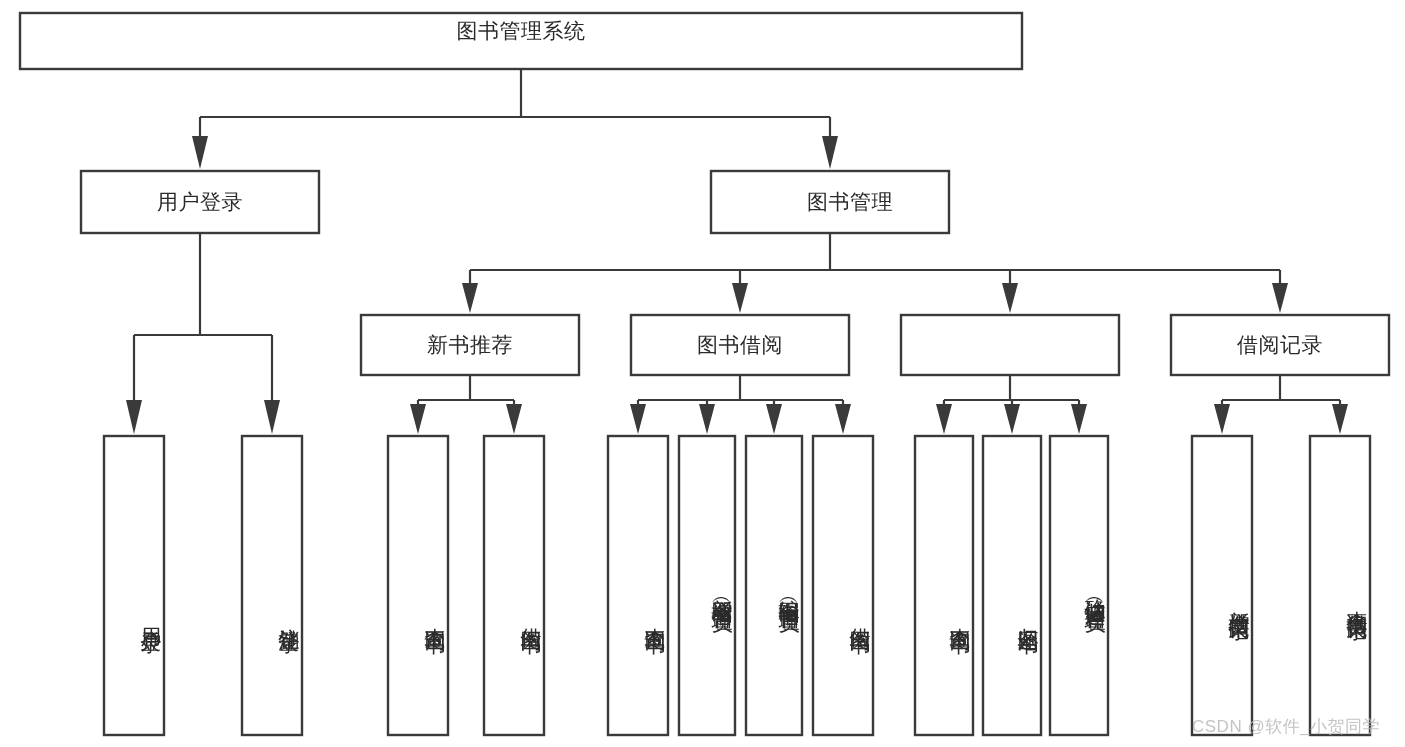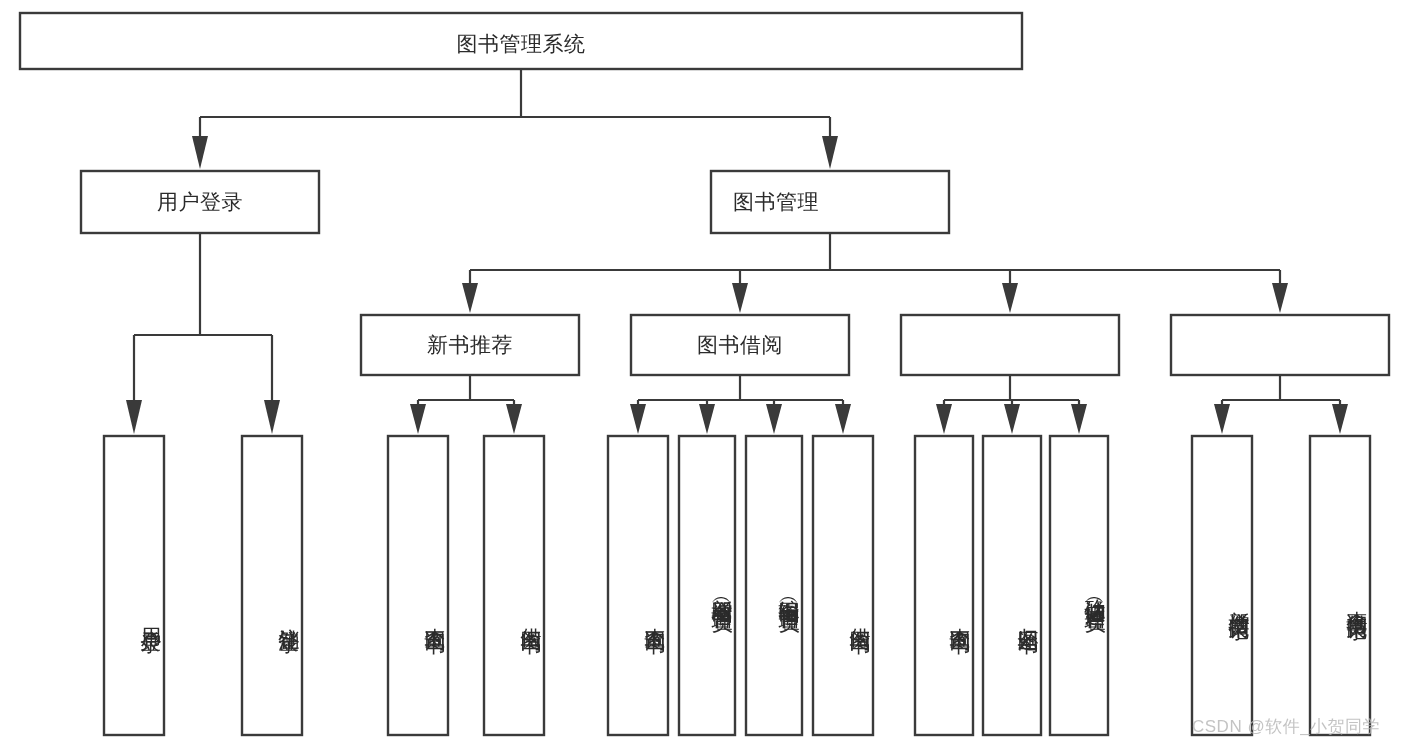--- a/index.html
+++ b/index.html
@@ -158,27 +158,28 @@
     <polygon class="arrow-head" points="1071,404 1087,404 1079,434"></polygon>
 
     <path class="connector" d="M 1280 375 L 1280 400"></path>
     <path class="connector" d="M 1222 400 L 1340 400"></path>
     <path class="connector" d="M 1222 400 L 1222 408"></path>
     <path class="connector" d="M 1340 400 L 1340 408"></path>
     <polygon class="arrow-head" points="1214,404 1230,404 1222,434"></polygon>
     <polygon class="arrow-head" points="1332,404 1348,404 1340,434"></polygon>
   </svg>
 
-  <div class="node-label h-label" style="left:20px; top:16px; width:1002px; height:56px;">图书管理系统</div>
+  <div class="node-label h-label" style="left:20px; top:3px; width:1002px; height:56px;">图书管理系统</div>
 
   <div class="node-label h-label" style="left:81px; top:171px; width:238px; height:62px;">用户登录</div>
-  <div class="node-label h-label" style="left:671px; top:171px; width:210px; height:62px;">图书管理</div>
+  <div class="node-label h-label" style="left:745px; top:171px; width:210px; height:62px;">图书管理</div>
 
   <div class="node-label h-label" style="left:631px; top:315px; width:218px; height:60px;">图书借阅</div>
   <div class="node-label h-label" style="left:361px; top:315px; width:218px; height:60px;">新书推荐</div>
+  <div class="node-label h-label" style="left:1171px; top:315px; width:218px; height:60px;">借阅记录</div>
 
   <div class="node-label v-label" style="left:104px; top:490px; width:60px; height:245px;">用户登录</div>
   <div class="node-label v-label" style="left:242px; top:490px; width:60px; height:245px;">注销登录</div>
   <div class="node-label v-label" style="left:388px; top:490px; width:60px; height:245px;">查询图书</div>
   <div class="node-label v-label" style="left:484px; top:490px; width:60px; height:245px;">借阅图书</div>
   <div class="node-label v-label" style="left:608px; top:490px; width:60px; height:245px;">查询图书</div>
   <div class="node-label v-label" style="left:679px; top:442px; width:56px; height:293px;">新增图书（管理员）</div>
   <div class="node-label v-label" style="left:746px; top:442px; width:56px; height:293px;">编辑图书（管理员）</div>
   <div class="node-label v-label" style="left:813px; top:490px; width:60px; height:245px;">借阅图书</div>
   <div class="node-label v-label" style="left:915px; top:490px; width:58px; height:245px;">查询图书</div>

